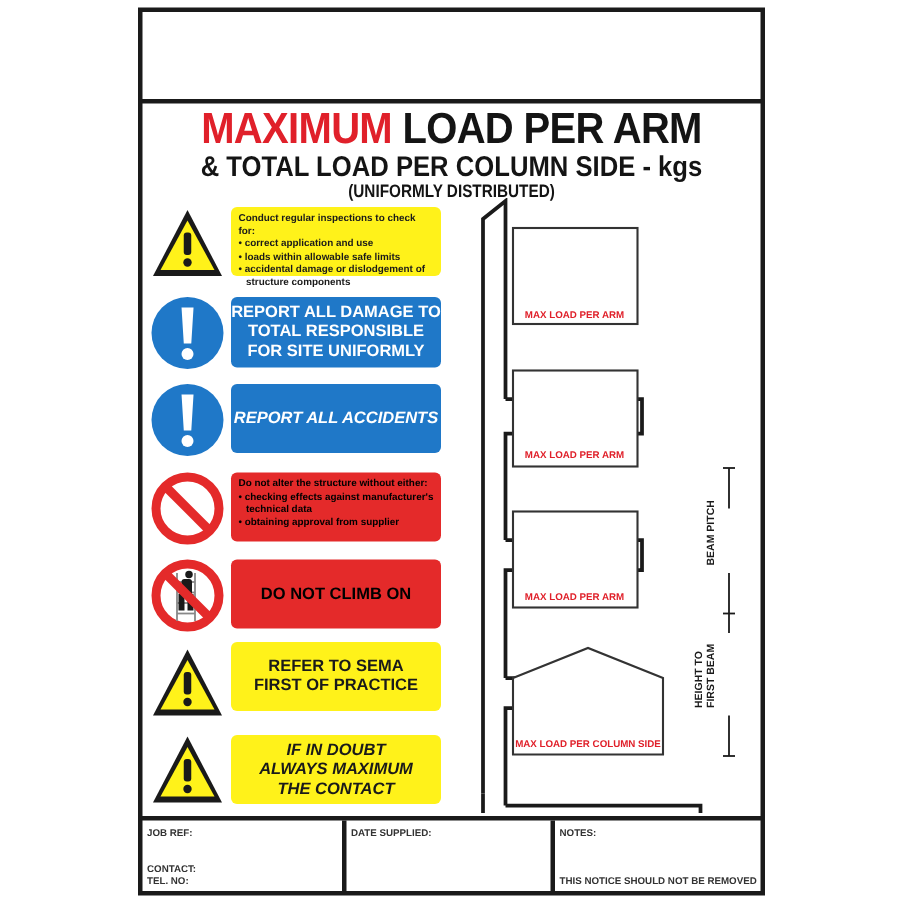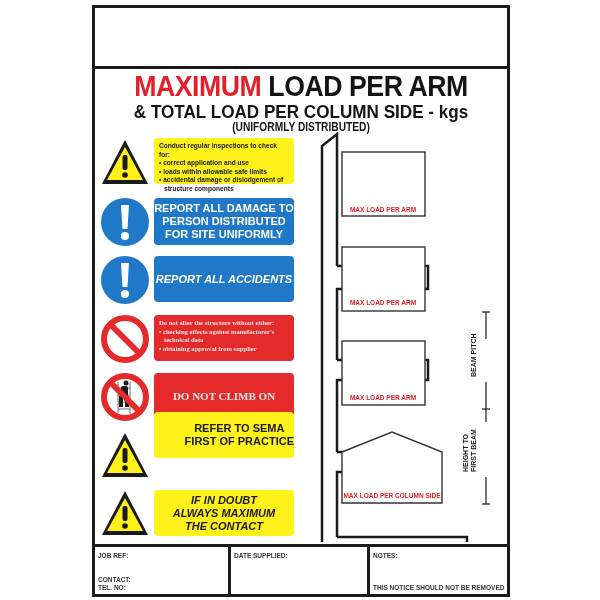--- a/index.html
+++ b/index.html
@@ -8,21 +8,21 @@
   .top-blank{position:absolute;left:92px;top:5px;width:418px;height:64px;border-bottom:3px solid #1a1a1a;box-sizing:border-box;}
   .title1{position:absolute;left:92px;top:70px;width:418px;text-align:center;font-weight:bold;font-size:29px;letter-spacing:-0.5px;line-height:32px;transform:scaleX(0.92);}
   .title1 .red{color:#e0202a;}
   .title1 .blk{color:#141414;}
   .title2{position:absolute;left:92px;top:101px;width:418px;text-align:center;font-weight:bold;font-size:19px;color:#141414;line-height:22px;transform:scaleX(0.9);}
   .title3{position:absolute;left:92px;top:120px;width:418px;text-align:center;font-weight:bold;font-size:12px;color:#141414;line-height:14px;transform:scaleX(0.85);}
   .icon{position:absolute;width:50px;height:50px;}
   .panel{position:absolute;left:154px;width:140px;border-radius:4px;box-sizing:border-box;display:flex;align-items:center;justify-content:center;text-align:center;font-weight:bold;}
   .panel.yellow{background:#fff21a;color:#1a1a1a;}
   .panel.blue{background:#1f78c8;color:#ffffff;}
-  .panel.red{background:#e42a2a;color:#e5e5e5;font-family:Liberation Serif, serif;}
+  .panel.red{background:#e42a2a;color:#000000;}
   .panel .big{font-size:11px;line-height:13px;}
   .panel.small{align-items:flex-start;justify-content:flex-start;text-align:left;padding:4px 5px;}
   .panel .sm{font-size:6.6px;line-height:8.6px;font-weight:bold;}
   .diagram{position:absolute;left:300px;top:132px;width:210px;height:410px;}
   .lbl-red{font-family:"Liberation Sans",sans-serif;font-weight:bold;font-size:6.5px;fill:#e0202a;}
   .lbl-blk{font-family:"Liberation Sans",sans-serif;font-weight:bold;font-size:7px;fill:#1a1a1a;}
   .footer-line{position:absolute;left:92px;top:544px;width:418px;height:3px;background:#1a1a1a;}
   .fcell{position:absolute;top:547px;height:47px;box-sizing:border-box;}
   .fdiv{position:absolute;top:547px;width:3px;height:47px;background:#1a1a1a;}
   .ftxt{position:absolute;font-weight:bold;font-size:6.5px;color:#333333;line-height:8px;}
@@ -56,21 +56,21 @@
 </div>
 
 <svg class="icon" style="left:100px;top:197px;" viewBox="0 0 50 50">
   <circle cx="25" cy="25" r="24" fill="#1f78c8"></circle>
   <path d="M21,8 h8 l-1.5,24 h-5 z" fill="#ffffff"></path>
   <circle cx="25" cy="39" r="4" fill="#ffffff"></circle>
 </svg>
 <div class="panel blue" style="top:198px;height:47px;">
   <div class="big">
     <div>REPORT ALL DAMAGE TO</div>
-    <div>PERSON DISTRIBUTED</div>
+    <div>TOTAL RESPONSIBLE</div>
     <div>FOR SITE UNIFORMLY</div>
   </div>
 </div>
 
 <svg class="icon" style="left:100px;top:255px;" viewBox="0 0 50 50">
   <circle cx="25" cy="25" r="24" fill="#1f78c8"></circle>
   <path d="M21,8 h8 l-1.5,24 h-5 z" fill="#ffffff"></path>
   <circle cx="25" cy="39" r="4" fill="#ffffff"></circle>
 </svg>
 <div class="panel blue" style="top:256px;height:46px;font-style:italic;">
@@ -113,21 +113,21 @@
     <div>DO NOT CLIMB ON</div>
   </div>
 </div>
 
 <svg class="icon" style="left:100px;top:431px;" viewBox="0 0 50 50">
   <polygon points="25,2 48,46 2,46" fill="#1a1a1a"></polygon>
   <polygon points="25,9 43,42 7,42" fill="#fff21a"></polygon>
   <rect x="22.5" y="17" width="5" height="15" rx="2" fill="#1a1a1a"></rect>
   <circle cx="25" cy="37" r="2.8" fill="#1a1a1a"></circle>
 </svg>
-<div class="panel yellow" style="top:412px;height:46px;justify-content:flex-end;">
+<div class="panel yellow" style="top:428px;height:46px;">
   <div class="big">
     <div>REFER TO SEMA</div>
     <div>FIRST OF PRACTICE</div>
   </div>
 </div>
 
 <svg class="icon" style="left:100px;top:489px;" viewBox="0 0 50 50">
   <polygon points="25,2 48,46 2,46" fill="#1a1a1a"></polygon>
   <polygon points="25,9 43,42 7,42" fill="#fff21a"></polygon>
   <rect x="22.5" y="17" width="5" height="15" rx="2" fill="#1a1a1a"></rect>

